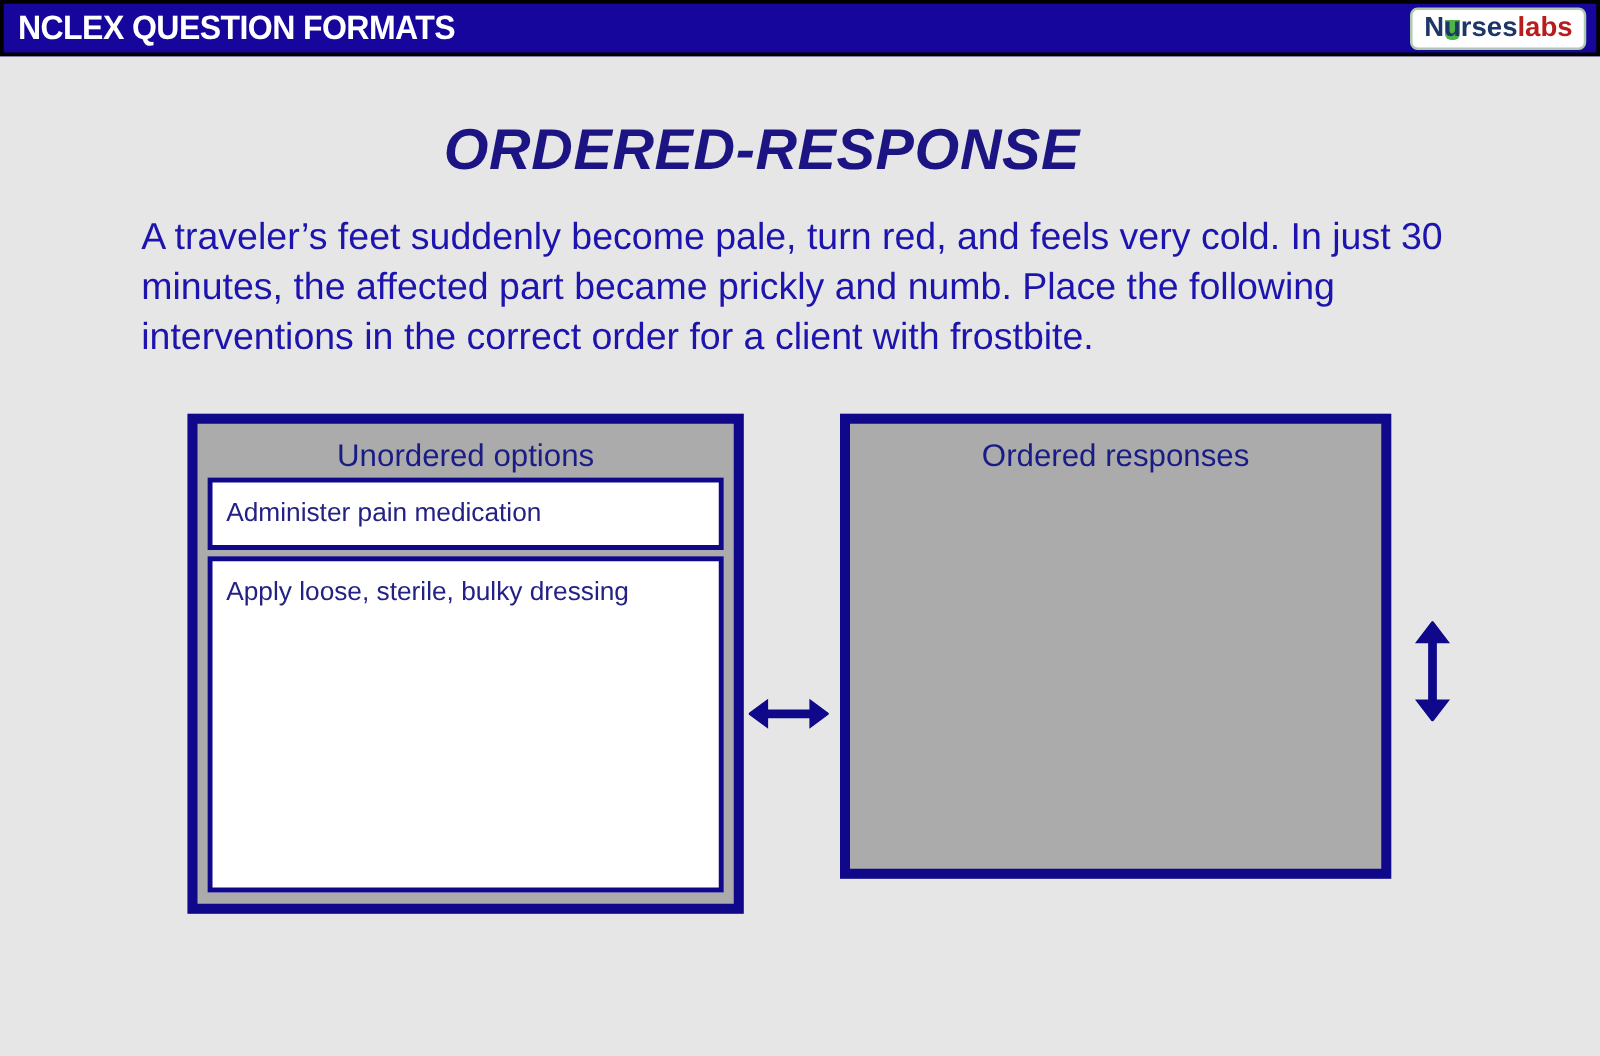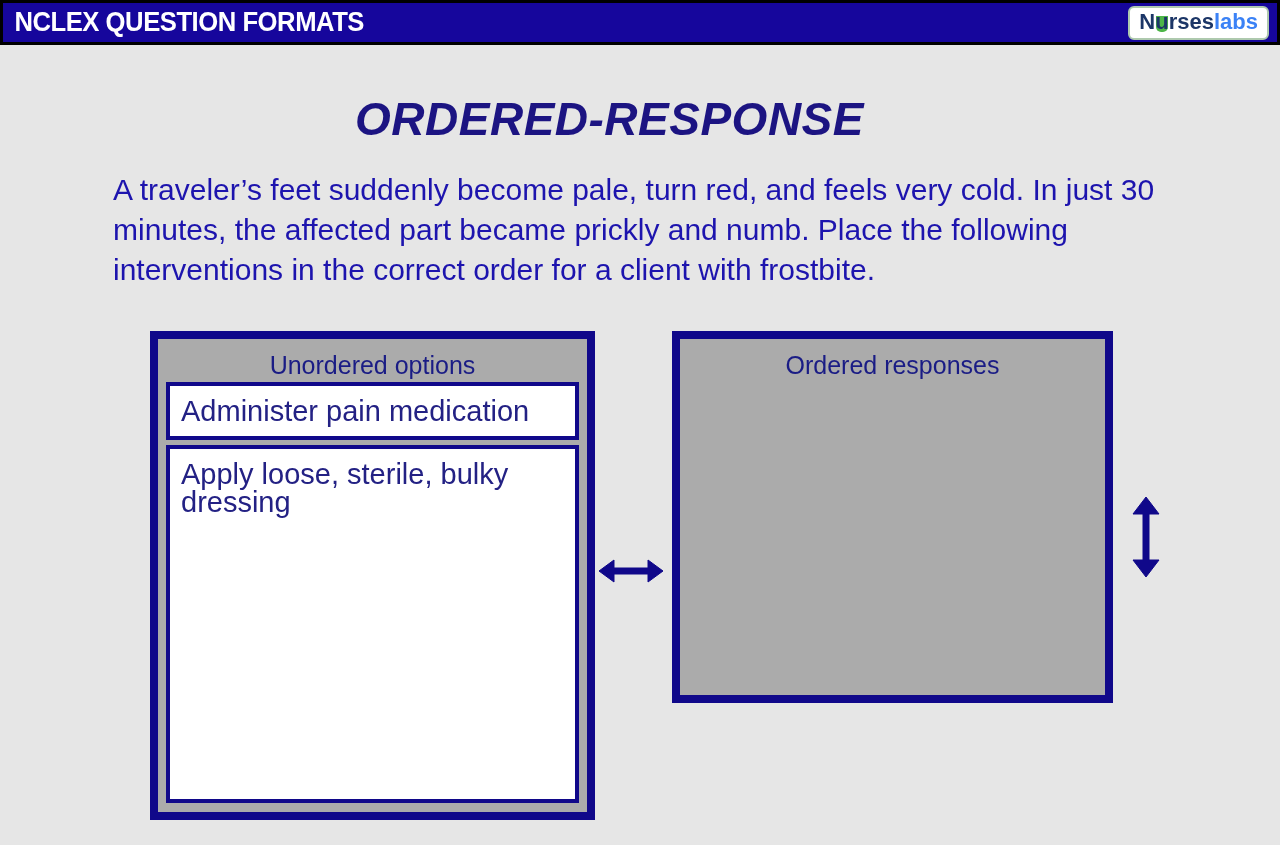--- a/index.html
+++ b/index.html
@@ -16,21 +16,21 @@
     color:#ffffff; font-weight:bold; font-size:27px; letter-spacing:-0.5px;
     padding-left:12px; transform:scaleX(0.95); transform-origin:left center;
     white-space:nowrap;
   }
   .logo {
     background:#ffffff; border:2px solid #aec9ae; border-radius:6px;
     margin-right:8px; padding:1px 9px 3px 9px; display:flex; align-items:flex-start;
     font-weight:bold; font-size:22px; line-height:26px;
   }
   .logo-nurses { color:#1c3667; position:relative; z-index:1; }
-  .logo-labs   { color:#3b82f6; }
+  .logo-labs   { color:#b91c1c; }
   .logo-u { position:relative; display:inline-block; }
   .logo-u::before {
     content:""; position:absolute; left:1px; right:1px; top:7px; bottom:3px;
     background:#4db548; border-radius:0 0 5px 5px; z-index:-1;
   }
 
   
   .page-title {
     position:absolute; left:0; top:92px; width:1200px; text-align:center;
     color:#1c1482; font-size:46px; font-weight:bold; font-style:italic;
@@ -41,32 +41,32 @@
   
   .question {
     position:absolute; left:113px; top:170px; width:1098px;
     color:#1d14ae; font-size:30px; line-height:40px;
   }
 
   
   .panel {
     position:absolute; background:#ababab; border:8px solid #10088a;
   }
-  .panel-left  { left:150px; top:331px; width:445px; height:489px; }
+  .panel-left  { left:150px; top:331px; width:445px; height:400px; }
   .panel-right { left:672px; top:331px; width:441px; height:372px; }
   .panel-label {
     text-align:center; color:#1a1c85; font-size:25px; padding-top:12px;
   }
   .options {
     position:absolute; left:0; right:0; top:43px; bottom:0;
     display:flex; flex-direction:column; gap:5px; padding:0 8px 9px 8px;
   }
   .option {
     background:#ffffff; border:4px solid #10088a; color:#232184;
-    font-size:29px; line-height:28px; padding:11px 10px 11px 11px;
+    font-size:21px; line-height:28px; padding:11px 10px 11px 11px;
     display:block;
   }
   .option:last-child { flex:1; }
 
   
   .h-arrow { position:absolute; left:599px; top:556px; width:64px; height:30px; }
   .v-arrow { position:absolute; left:1129px; top:497px; width:34px; height:80px; }
   .arrow-fill { fill:#10088a; stroke:#10088a; }
 </style>
 </head>

